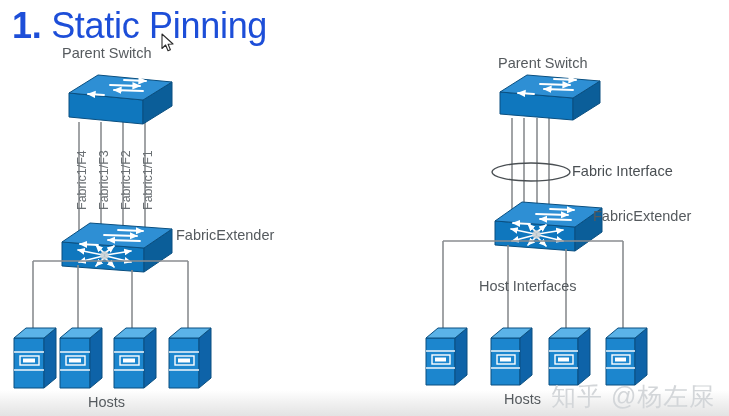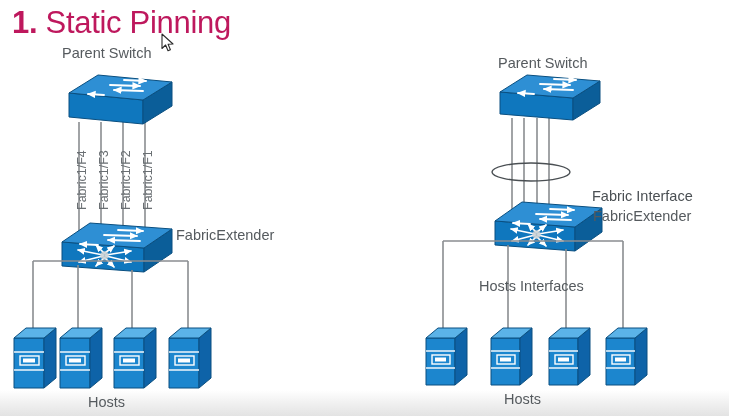--- a/index.html
+++ b/index.html
@@ -27,22 +27,22 @@
   }
   .svg-layer {
     position: absolute;
     left: 0;
     top: 0;
     width: 729px;
     height: 416px;
   }
   .title {
     position: absolute;
-    color: #be185d;
-    font-size: 31px;
+    color: #1d4ed8;
+    font-size: 36px;
     letter-spacing: -0.3px;
     white-space: nowrap;
   }
   .title .num {
     font-weight: bold;
   }
   .lbl {
     position: absolute;
     color: #555a5e;
     font-size: 14.5px;
@@ -291,26 +291,27 @@
   <div class="vlabel" style="left:119px; top:210px;">Fabric1/F2</div>
   <div class="vlabel" style="left:141px; top:210px;">Fabric1/F1</div>
 
   <div class="lbl" style="left:176px; top:227px;">FabricExtender</div>
 
   <div class="lbl" style="left:88px; top:394px;">Hosts</div>
 
 
   <div class="lbl" style="left:498px; top:55px;">Parent Switch</div>
 
-  <div class="lbl lbl-dark" style="left:592px; top:163px;margin-top:25px;">Fabric Interface</div>
+  <div class="lbl lbl-dark" style="left:572px; top:163px;">Fabric Interface</div>
 
   <div class="lbl" style="left:593px; top:208px;">FabricExtender</div>
 
-  <div class="lbl" style="left:479px; top:278px;">Hosts Interfaces</div>
+  <div class="lbl" style="left:479px; top:278px;">Host Interfaces</div>
 
   <div class="lbl" style="left:504px; top:391px;">Hosts</div>
 
+  <div class="watermark" style="left:551px; top:380px;">知乎 @杨左屎</div>
 
   <svg class="cursor" style="left:161px; top:33px;" viewBox="0 0 14 20">
     <path d="M1,1 L1,15.5 L4.6,12 L7,17.8 L9.4,16.8 L7.1,11.2 L12,11 Z" fill="#ffffff" stroke="#2a2a2a" stroke-width="1.1" stroke-linejoin="round"></path>
   </svg>
 
 </div>
 
 </body></html>

